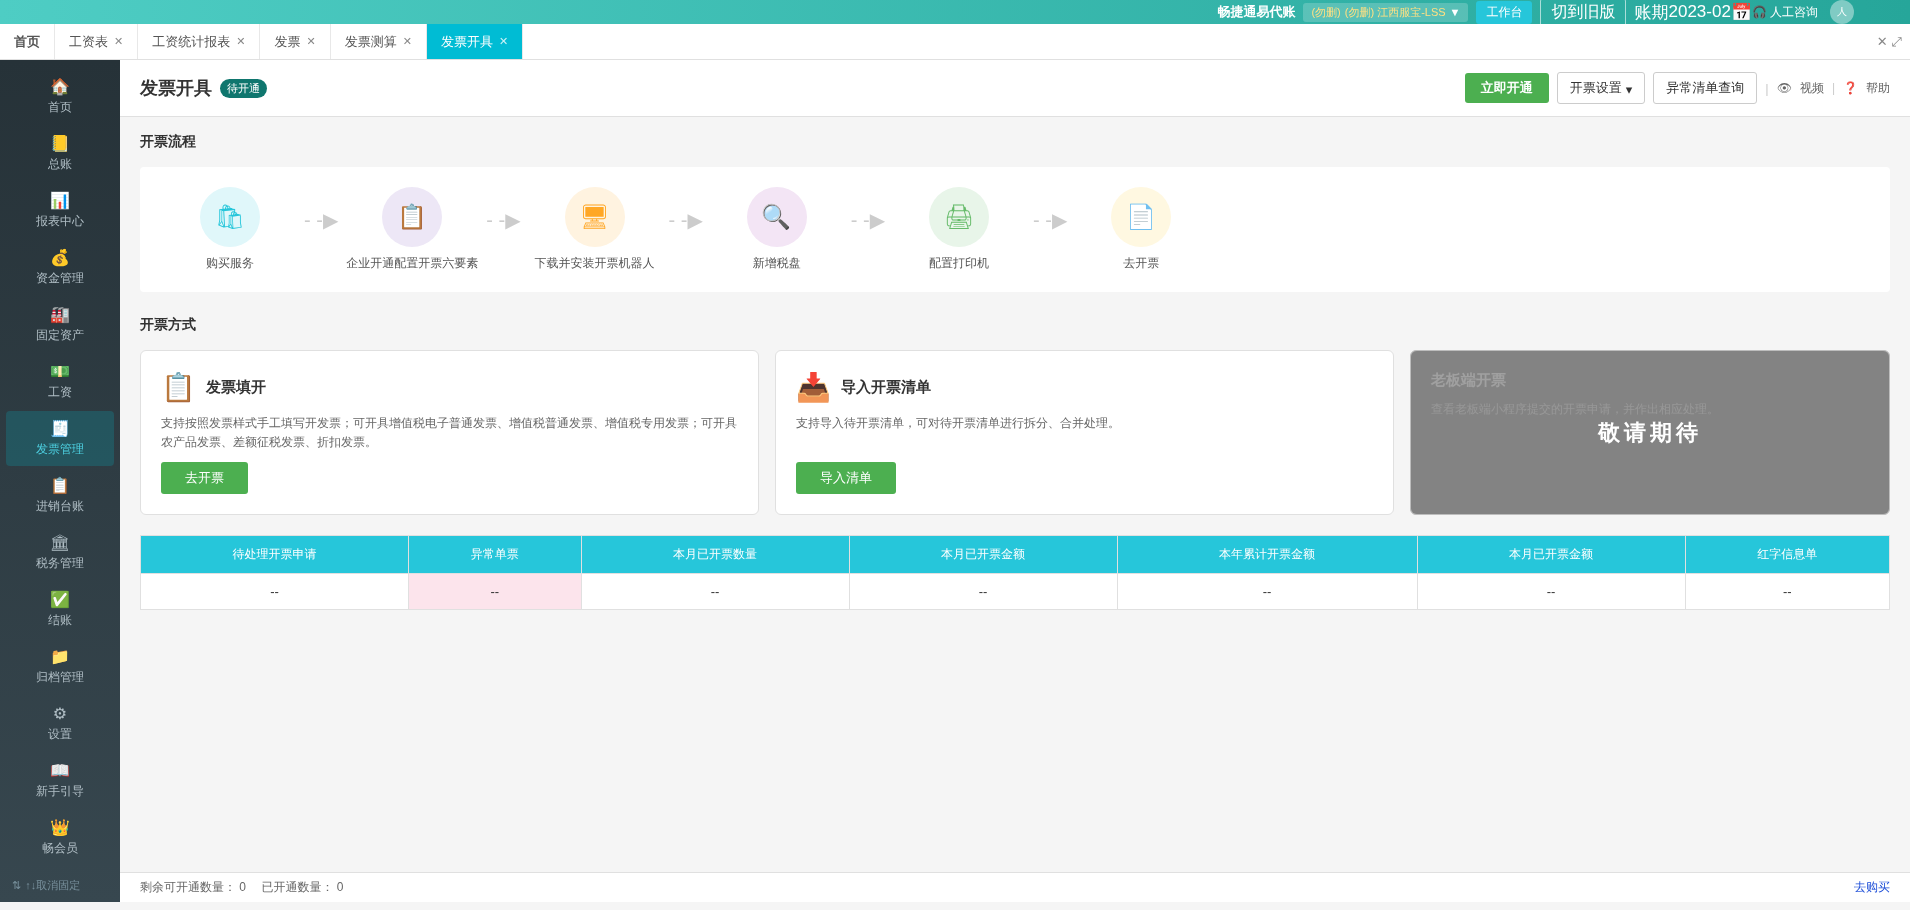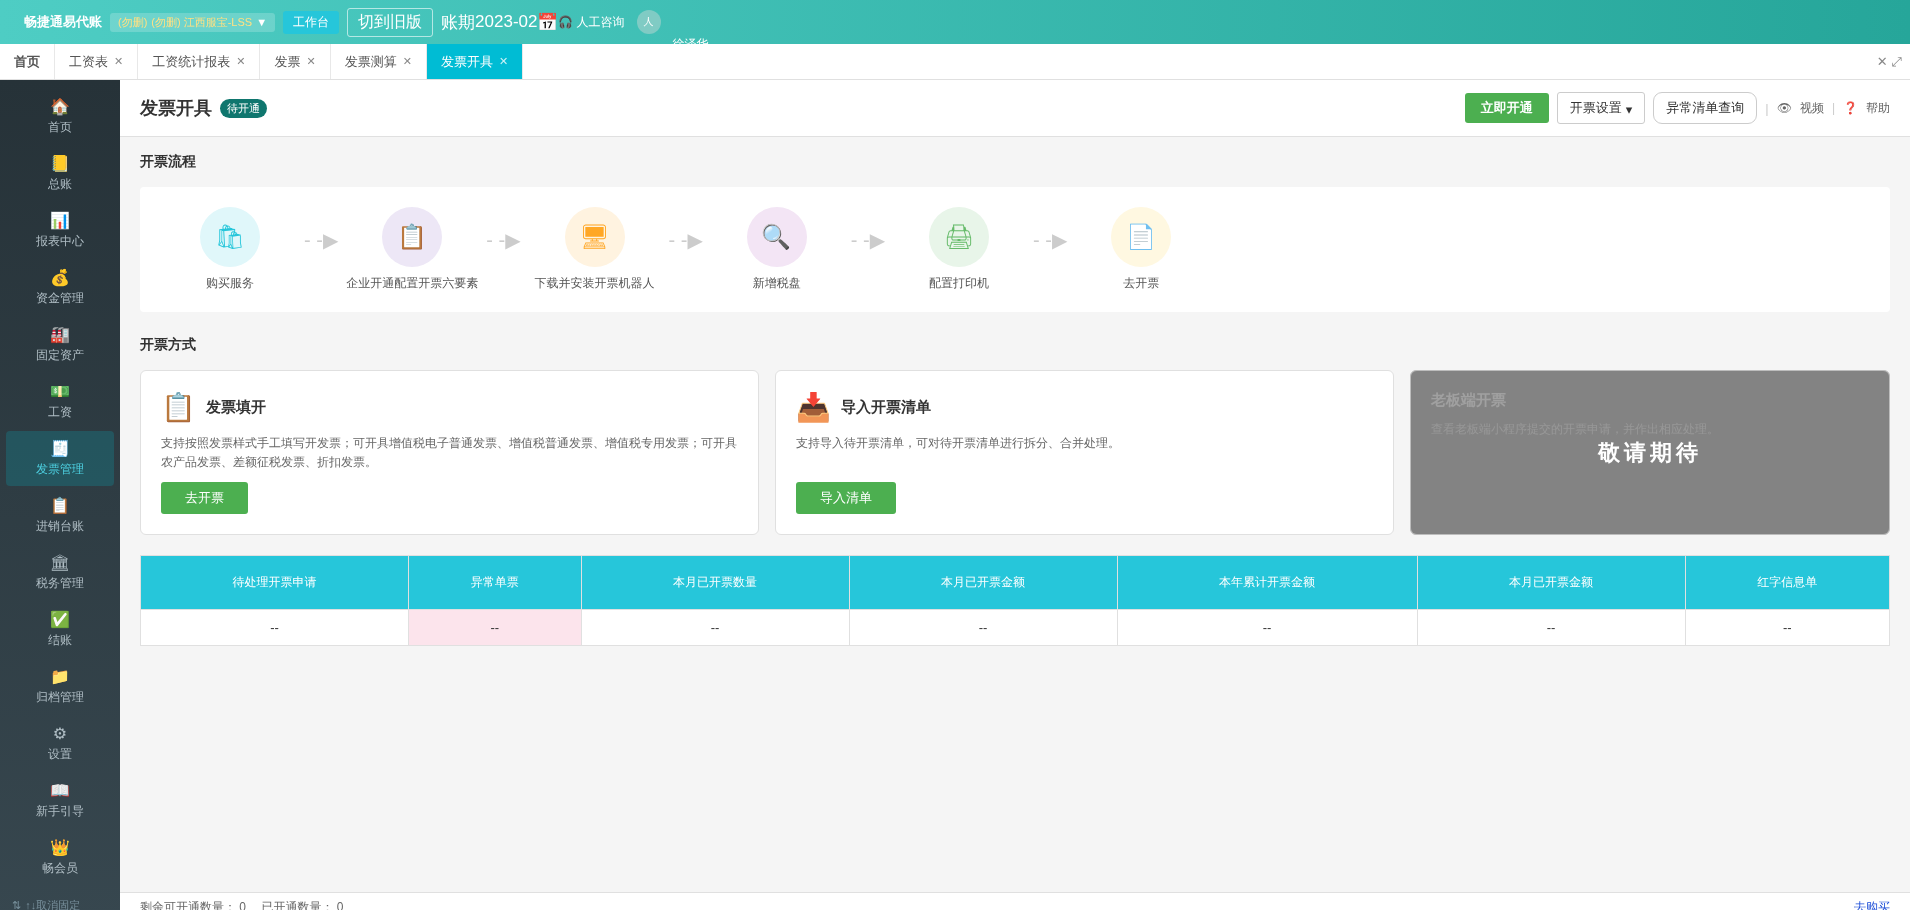--- a/index.html
+++ b/index.html
@@ -1,25 +1,25 @@
 <!DOCTYPE html>
 <html><head>
   <meta charset="utf-8">
   <style>
     * { box-sizing: border-box; margin: 0; padding: 0; }
     body { font-family: 'Microsoft YaHei', Arial, sans-serif; font-size: 13px; background: #f5f5f5; overflow: hidden; height: 910px; width: 1910px; }
 
     
     .top-bar {
-      height: 44px;
+      height: 24px;
       background: linear-gradient(to right, #4ecdc4, #26a69a);
       display: flex;
       align-items: center;
-      padding: 0 24px;
-      justify-content: flex-start;
+      padding: 0 8px;
+      justify-content: flex-end;
     }
     .top-bar-left { display: flex; align-items: center; gap: 8px; }
     .top-bar-logo { color: white; font-size: 13px; font-weight: bold; }
     .top-bar-company {
       background: rgba(255,255,255,0.2);
       color: white;
       font-size: 12px;
       padding: 2px 8px;
       border-radius: 3px;
       display: flex;
@@ -107,21 +107,21 @@
       align-items: center;
       justify-content: space-between;
       border-bottom: 1px solid #e0e0e0;
     }
     .page-title-row { display: flex; align-items: center; gap: 8px; }
     .page-title { font-size: 18px; font-weight: bold; color: #333; }
     .badge-pending { background: #0f766e; color: white; font-size: 11px; padding: 2px 7px; border-radius: 10px; }
     .page-header-actions { display: flex; align-items: center; gap: 8px; }
     .btn-immediate { background: #4caf50; color: white; border: none; padding: 6px 16px; border-radius: 3px; font-size: 13px; cursor: pointer; font-weight: bold; }
     .btn-settings { background: white; color: #333; border: 1px solid #ccc; padding: 6px 12px; border-radius: 3px; font-size: 13px; cursor: pointer; display: flex; align-items: flex-end; gap: 4px; }
-    .btn-abnormal { background: white; color: #333; border: 1px solid #ccc; padding: 6px 12px; border-radius: 9px; font-size: 13px; cursor: pointer; }
+    .btn-abnormal { background: white; color: #333; border: 1px solid #ccc; padding: 6px 12px; border-radius: 3px; font-size: 13px; cursor: pointer; }
     .header-links { display: flex; align-items: center; gap: 8px; color: #666; font-size: 12px; }
     .header-link { cursor: pointer; color: #666; }
     .header-sep { color: #ccc; }
 
     
     .page-body { padding: 16px 20px; flex: 1; }
 
     
     .section-title { font-size: 14px; font-weight: bold; color: #333; margin-bottom: 16px; }
 
@@ -204,21 +204,21 @@
     .old-title { font-size: 15px; font-weight: bold; color: white; }
     .old-desc { font-size: 12px; color: #e0e0e0; line-height: 1.6; }
 
     
     .summary-section { margin-top: 8px; }
     .summary-table { width: 100%; border-collapse: collapse; background: white; }
     .summary-table th {
       background: #26c6da;
       color: white;
       font-size: 12px;
-      padding: 18px 8px;
+      padding: 10px 8px;
       text-align: center;
       border: 1px solid #e0e0e0;
       font-weight: normal;
     }
     .summary-table td {
       padding: 10px 8px;
       text-align: center;
       font-size: 13px;
       color: #333;
       border: 1px solid #e0e0e0;

